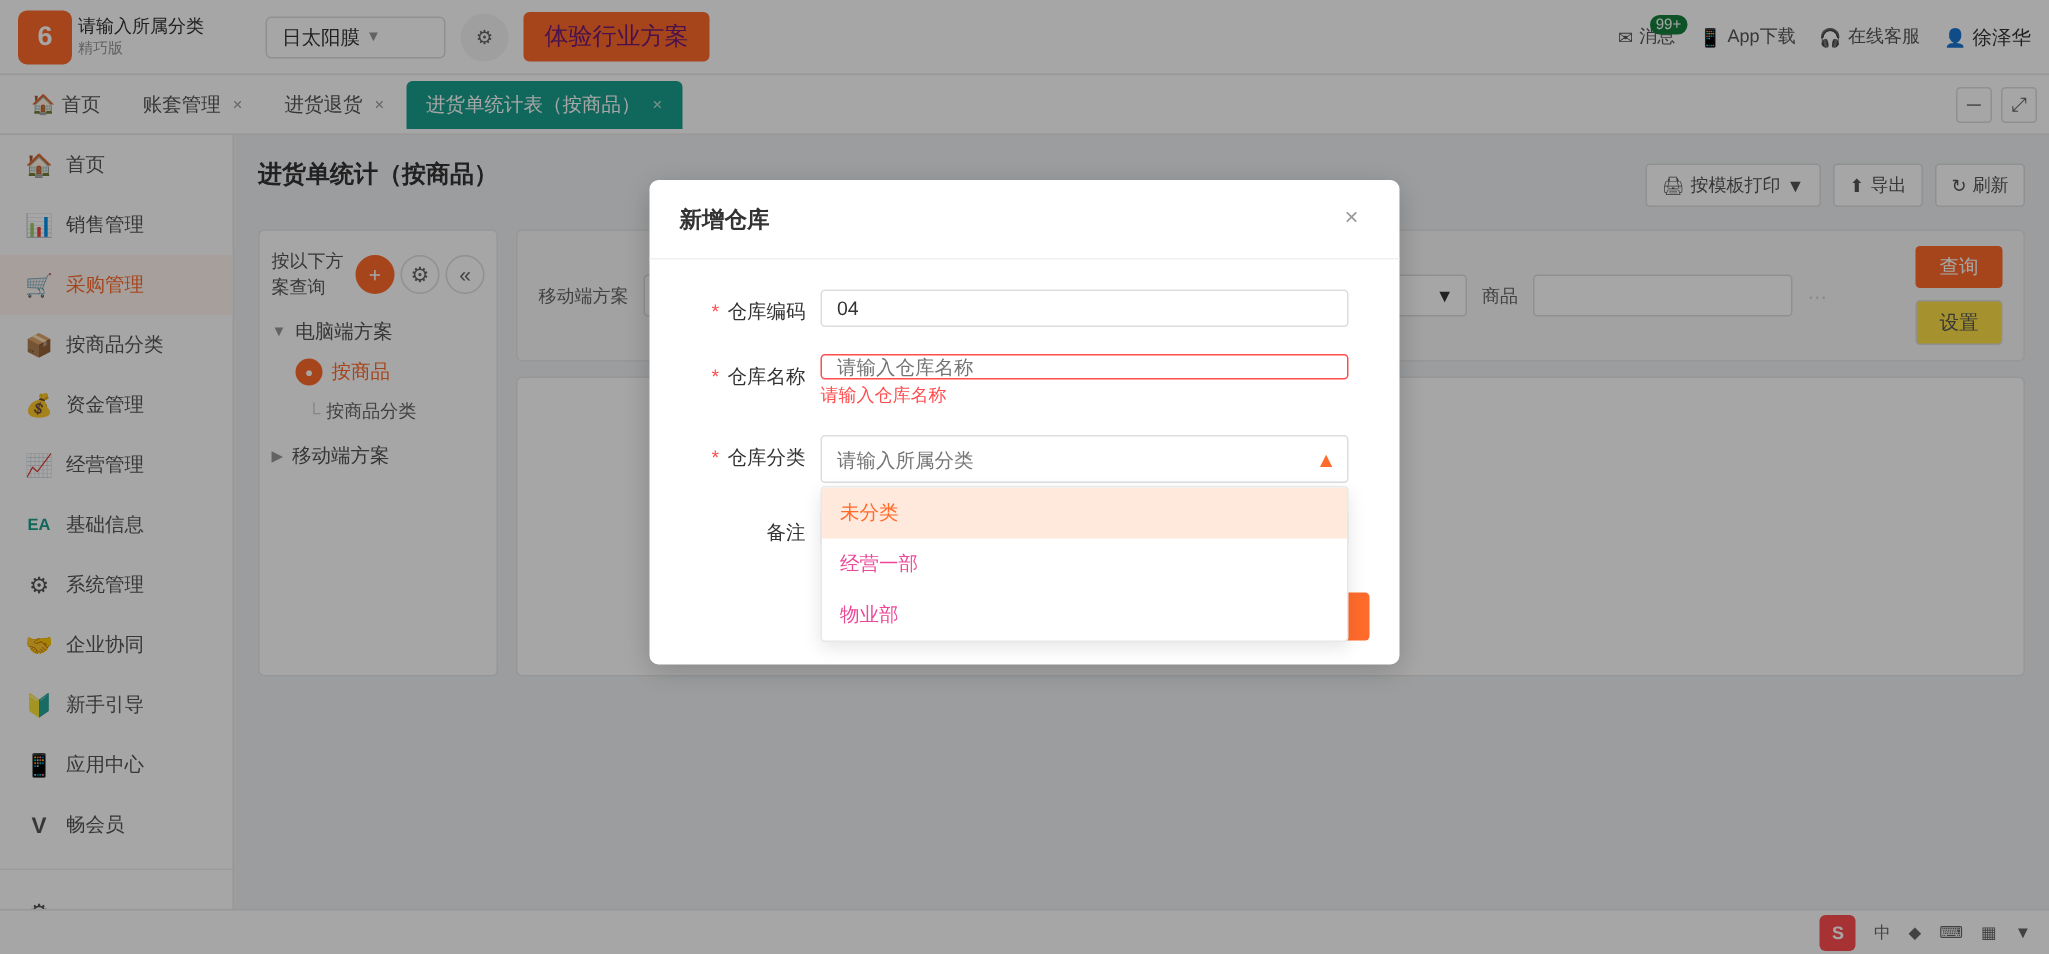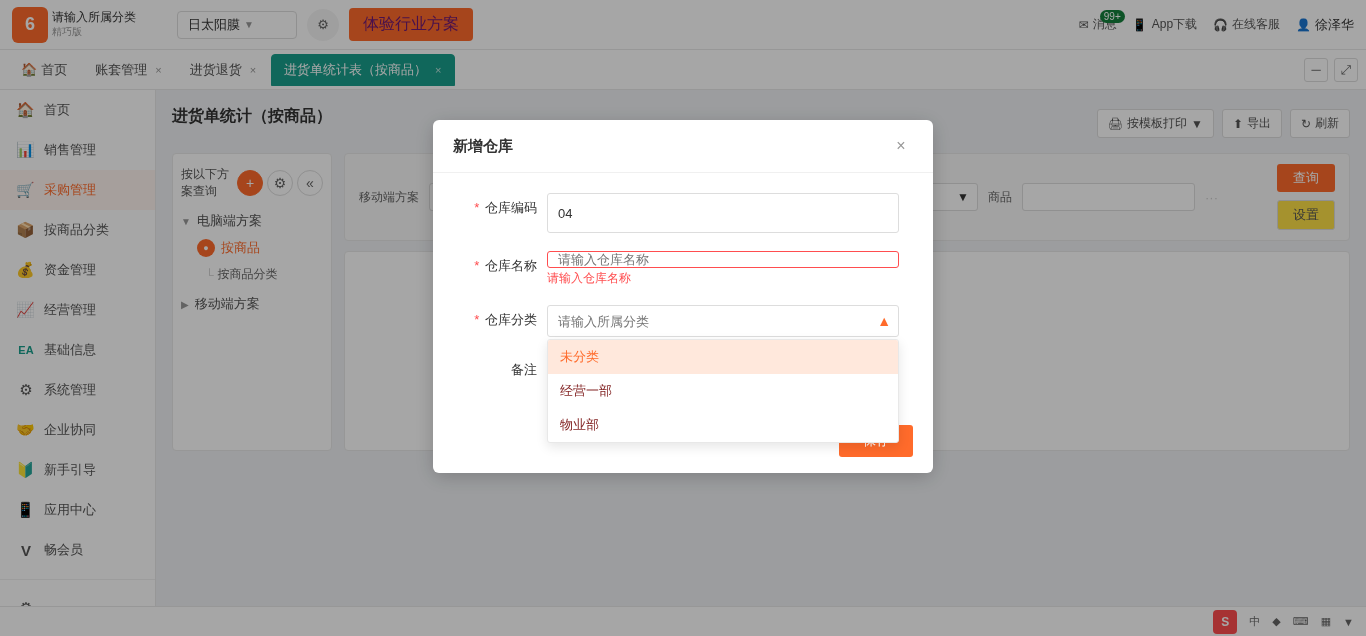--- a/index.html
+++ b/index.html
@@ -186,21 +186,21 @@
     .modal-body { padding: 20px 34px; }
     .form-row {
       display: flex; align-items: flex-start; gap: 10px; margin-bottom: 18px;
     }
     .form-label {
       font-size: 13px; color: #333; width: 70px; text-align: right;
       padding-top: 6px; white-space: nowrap; flex-shrink: 0;
     }
     .required { color: #ff4d4f; margin-right: 2px; }
     .form-input {
-      flex: 1; height: 40px; border: 1px solid #ddd; border-radius: 3px;
+      flex: 1; height: 25px; border: 1px solid #ddd; border-radius: 3px;
       padding: 0 10px; font-size: 13px; color: #333; outline: none;
     }
     .form-input.error { border-color: #ff4d4f; }
     .error-tip {
       color: #ff4d4f; font-size: 12px; margin-top: 2px;
     }
     .form-field-wrap { flex: 1; display: flex; flex-direction: column; }
     .dropdown-wrap { position: relative; flex: 1; }
     .dropdown-input {
       width: 100%; height: 32px; border: 1px solid #ddd; border-radius: 3px;
@@ -210,21 +210,21 @@
     .dropdown-arrow {
       position: absolute; right: 8px; top: 50%; transform: translateY(-50%);
       color: #ff6b2b; font-size: 14px; pointer-events: none;
     }
     .dropdown-list {
       position: absolute; top: 34px; left: 0; right: 0; z-index: 10;
       background: #fff; border: 1px solid #e8e8e8; border-radius: 3px;
       box-shadow: 0 4px 12px rgba(0,0,0,0.1); overflow: hidden;
     }
     .dropdown-item {
-      padding: 8px 12px; font-size: 13px; cursor: pointer; color: #7f1d1d;
+      padding: 8px 12px; font-size: 13px; cursor: pointer; color: #ec4899;
     }
     .dropdown-item.selected { background: #ffe8dc; color: #ff6b2b; }
     .modal-footer {
       display: flex; justify-content: flex-end; padding: 10px 20px 16px;
       gap: 10px;
     }
     .footer-save-btn {
       background: #ff6b2b; color: #fff; border: none; border-radius: 3px;
       padding: 7px 24px; font-size: 13px; cursor: pointer;
     }

